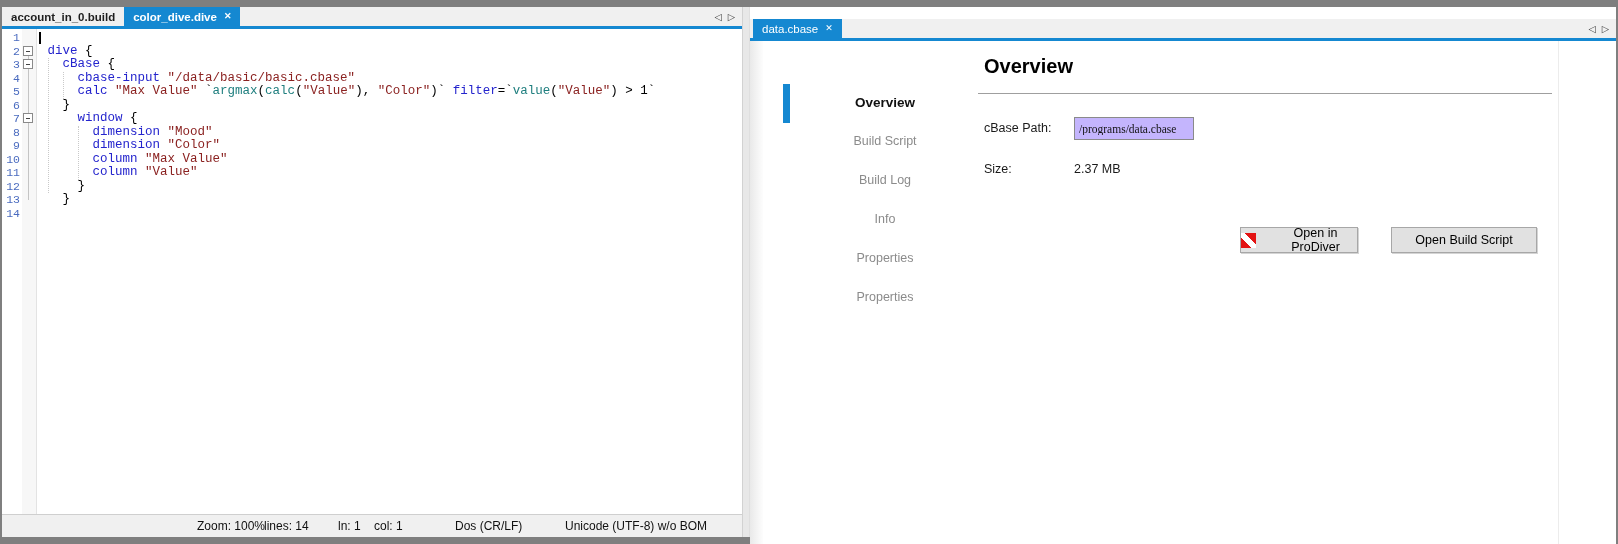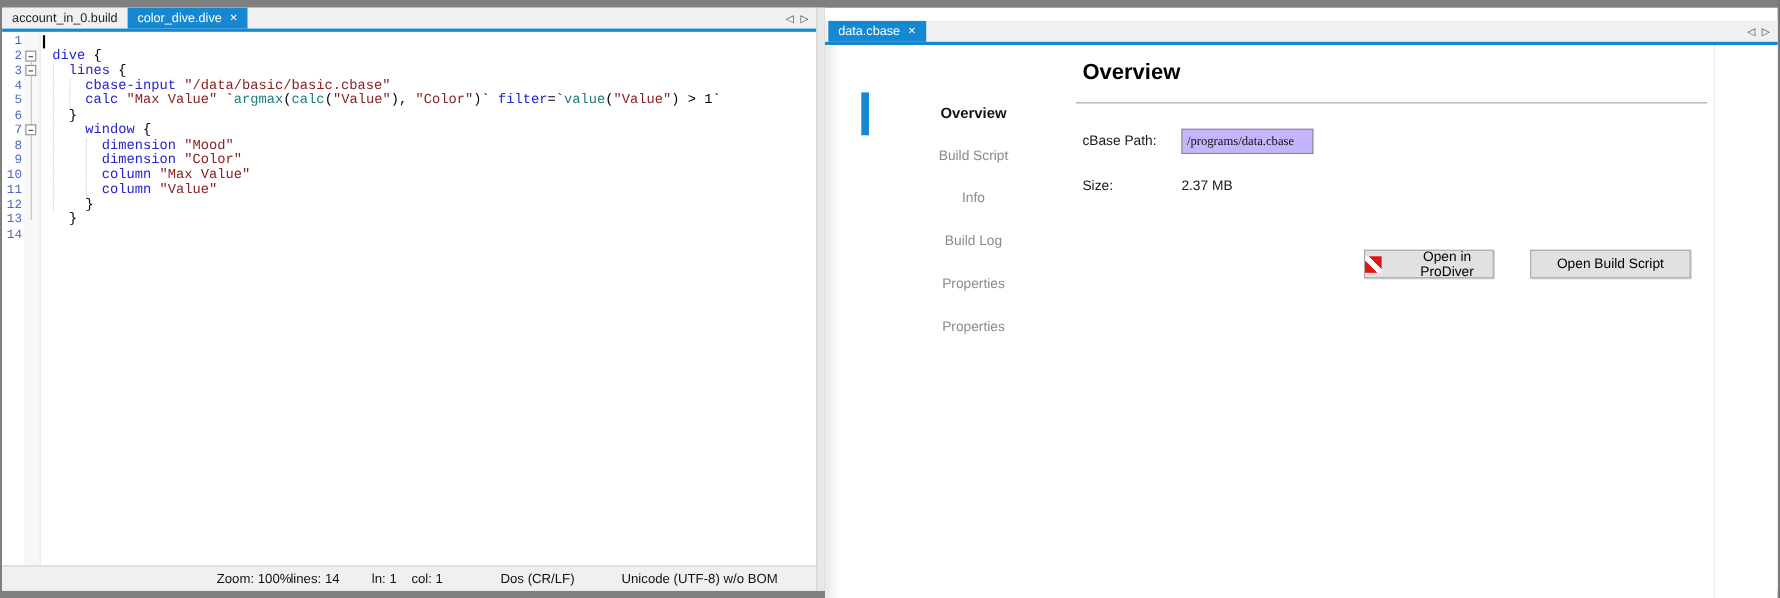--- a/index.html
+++ b/index.html
@@ -62,21 +62,21 @@
   .scroll-line{position:absolute;right:57px;top:0;bottom:0;width:1px;background:#ececec;}
 </style>
 </head>
 <body>
 
 <div class="window">
   <div class="frame">
 
     <div class="pane-left">
       <div class="tabbar">
-        <div id="left-tabs" style="display:flex;">
+        <div id="left-tabs" style="display:flex;font-weight:bold;">
             <div class="tab">
               <span class="tab-label">account_in_0.build</span>
             </div>
             <div class="tab active">
               <span class="tab-label">color_dive.dive</span>
               <span class="tab-close">✕</span>
             </div>
           </div>
         <div class="tab-arrows">
           <span>◁</span>
@@ -99,21 +99,21 @@
               <span class="ln-code"></span>
             </div>
             <div class="code-line" style="top: 15.5px;">
               <span class="ln-num">2</span>
               <span class="fold-box"></span>
               <span class="ln-code"><span class="tk-pl"> </span><span class="tk-kw">dive</span><span class="tk-pl"> {</span></span>
             </div>
             <div class="code-line" style="top: 29px;">
               <span class="ln-num">3</span>
               <span class="fold-box"></span>
-              <span class="ln-code"><span class="tk-pl">   </span><span class="tk-kw">lines</span><span class="tk-pl"> {</span></span>
+              <span class="ln-code"><span class="tk-pl">   </span><span class="tk-kw">cBase</span><span class="tk-pl"> {</span></span>
             </div>
             <div class="code-line" style="top: 42.5px;">
               <span class="ln-num">4</span>
               <span class="ln-code"><span class="tk-pl">     </span><span class="tk-kw">cbase-input</span><span class="tk-pl"> </span><span class="tk-str">"/data/basic/basic.cbase"</span></span>
             </div>
             <div class="code-line" style="top: 56px;">
               <span class="ln-num">5</span>
               <span class="ln-code"><span class="tk-pl">     </span><span class="tk-kw">calc</span><span class="tk-pl"> </span><span class="tk-str">"Max Value"</span><span class="tk-pl"> `</span><span class="tk-fn">argmax</span><span class="tk-pl">(</span><span class="tk-fn">calc</span><span class="tk-pl">(</span><span class="tk-str">"Value"</span><span class="tk-pl">), </span><span class="tk-str">"Color"</span><span class="tk-pl">)` </span><span class="tk-kw">filter</span><span class="tk-pl">=`</span><span class="tk-fn">value</span><span class="tk-pl">(</span><span class="tk-str">"Value"</span><span class="tk-pl">) &gt; 1`</span></span>
             </div>
             <div class="code-line" style="top: 69.5px;">
@@ -184,22 +184,22 @@
       </div>
       <div class="underline"></div>
 
       <div class="rcontent">
         <div class="shade"></div>
         <div class="scroll-line"></div>
         <div class="accent-bar"></div>
         <div class="sidebar" id="sidebar-items">
             <div class="side-item active">Overview</div>
             <div class="side-item">Build Script</div>
+            <div class="side-item">Build Log</div>
             <div class="side-item">Info</div>
-            <div class="side-item">Build Log</div>
             <div class="side-item">Properties</div>
             <div class="side-item">Properties</div>
           </div>
 
         <div class="main">
           <div class="page-title">Overview</div>
           <div class="title-sep"></div>
           <div id="fields">
               <div class="field-label" style="top: 80px;">cBase Path:</div>
               <input class="field-input" value="/programs/data.cbase" style="top: 76px;">

